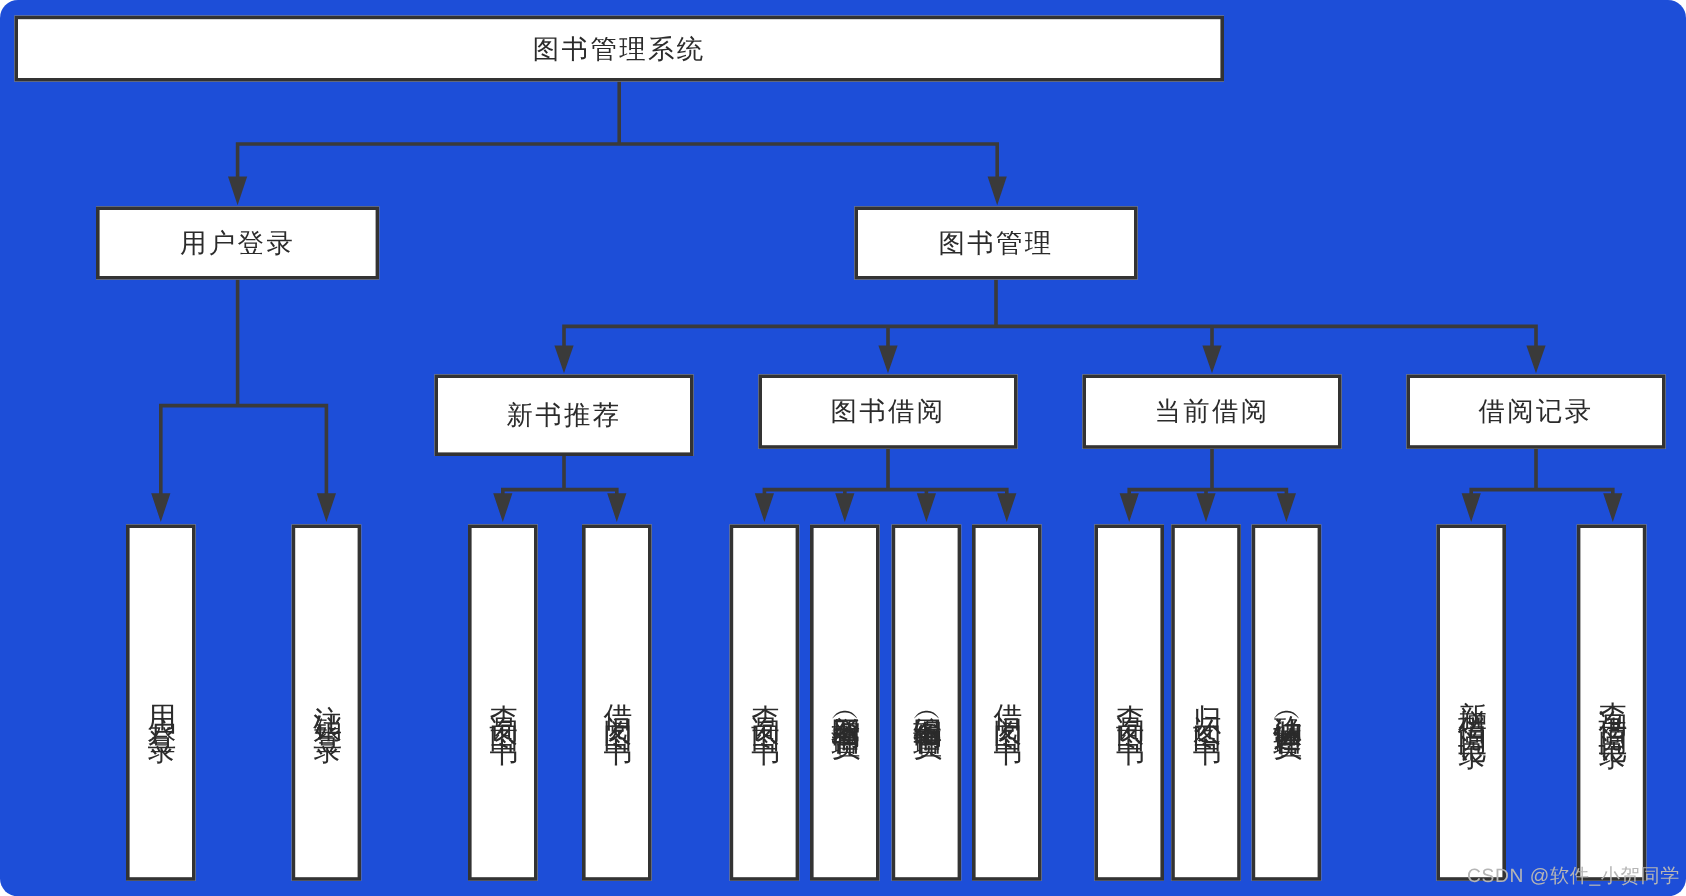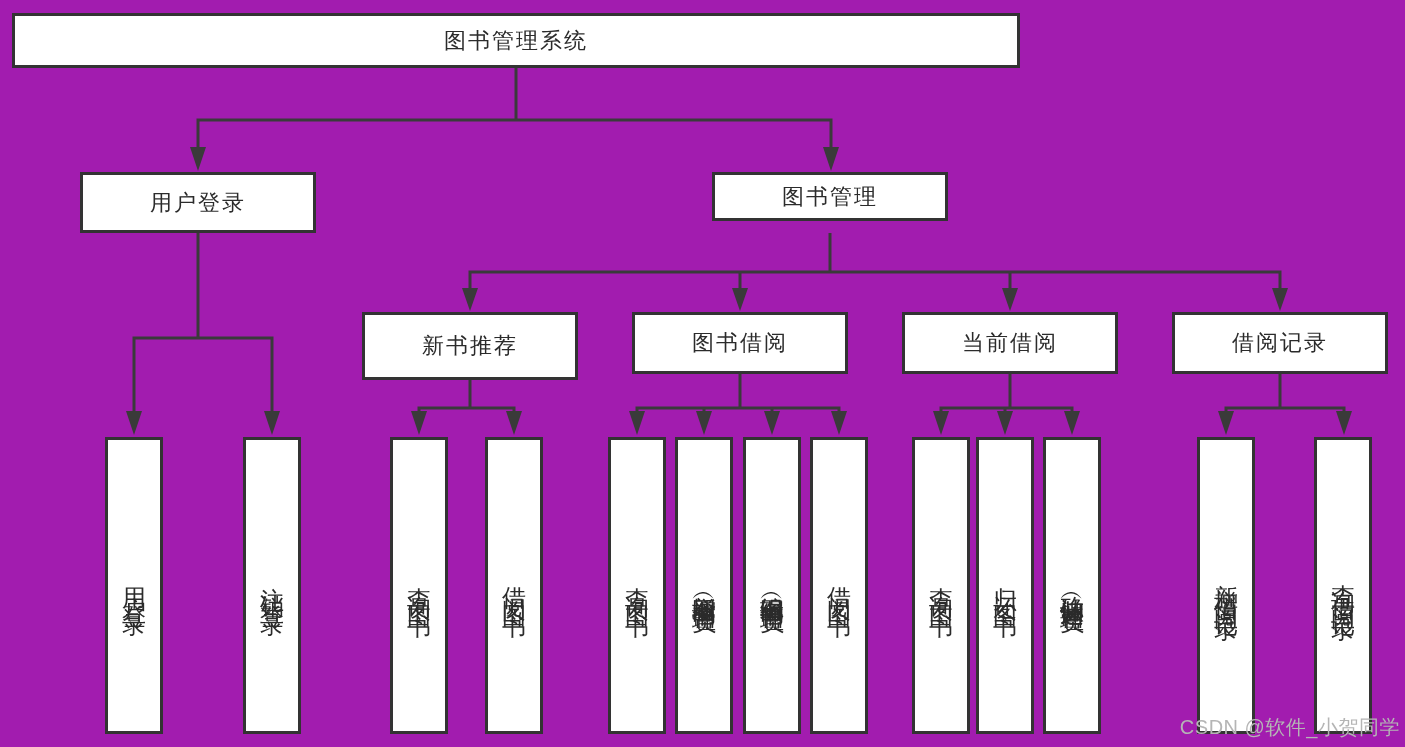--- a/index.html
+++ b/index.html
@@ -1,22 +1,23 @@
 <!DOCTYPE html>
 <html><head>
 <meta charset="utf-8">
 <style>
   html,body{margin:0;padding:0;background:#ffffff;}
   #stage{
     position:relative;
     width:1405px;height:747px;
-    background:#a21caf;
+    background:#1d4ed8;
     font-family:"Liberation Sans","DejaVu Sans",sans-serif;
     color:#2b2b2b;
     overflow:hidden;
+    border-radius:15px;
   }
   #connectors{position:absolute;left:0;top:0;width:1405px;height:747px;}
   .box{
     position:absolute;
     box-sizing:border-box;
     border:3px solid #333333;
     background:#ffffff;
     display:flex;
     align-items:center;
     justify-content:center;
@@ -31,21 +32,21 @@
     font-size:24px;
     line-height:1;
     white-space:nowrap;
   }
   .v4 span{letter-spacing:9px;}
   .v6 span{letter-spacing:7px;}
   .v10 span{letter-spacing:2px;}
   #watermark{
     position:absolute;
     right:5px;bottom:6px;
-    font-size:20px;
+    font-size:16px;
     color:#b5b5b5;
     letter-spacing:0.5px;
     white-space:nowrap;
   }
 </style>
 </head>
 <body>
 
 <div id="stage">
 
@@ -89,21 +90,21 @@
     </g>
   </svg>
 
   <div class="box h-box" style="left:12px;top:13px;width:1008px;height:55px;">
     <span>图书管理系统</span>
   </div>
 
   <div class="box h-box" style="left:80px;top:172px;width:236px;height:61px;">
     <span>用户登录</span>
   </div>
-  <div class="box h-box" style="left:712px;top:172px;width:236px;height:49px;">
+  <div class="box h-box" style="left:712px;top:172px;width:236px;height:61px;">
     <span>图书管理</span>
   </div>
 
   <div class="box h-box" style="left:362px;top:312px;width:216px;height:68px;">
     <span>新书推荐</span>
   </div>
   <div class="box h-box" style="left:632px;top:312px;width:216px;height:62px;align-items:center;">
     <span>图书借阅</span>
   </div>
   <div class="box h-box" style="left:902px;top:312px;width:216px;height:62px;align-items:center;">

